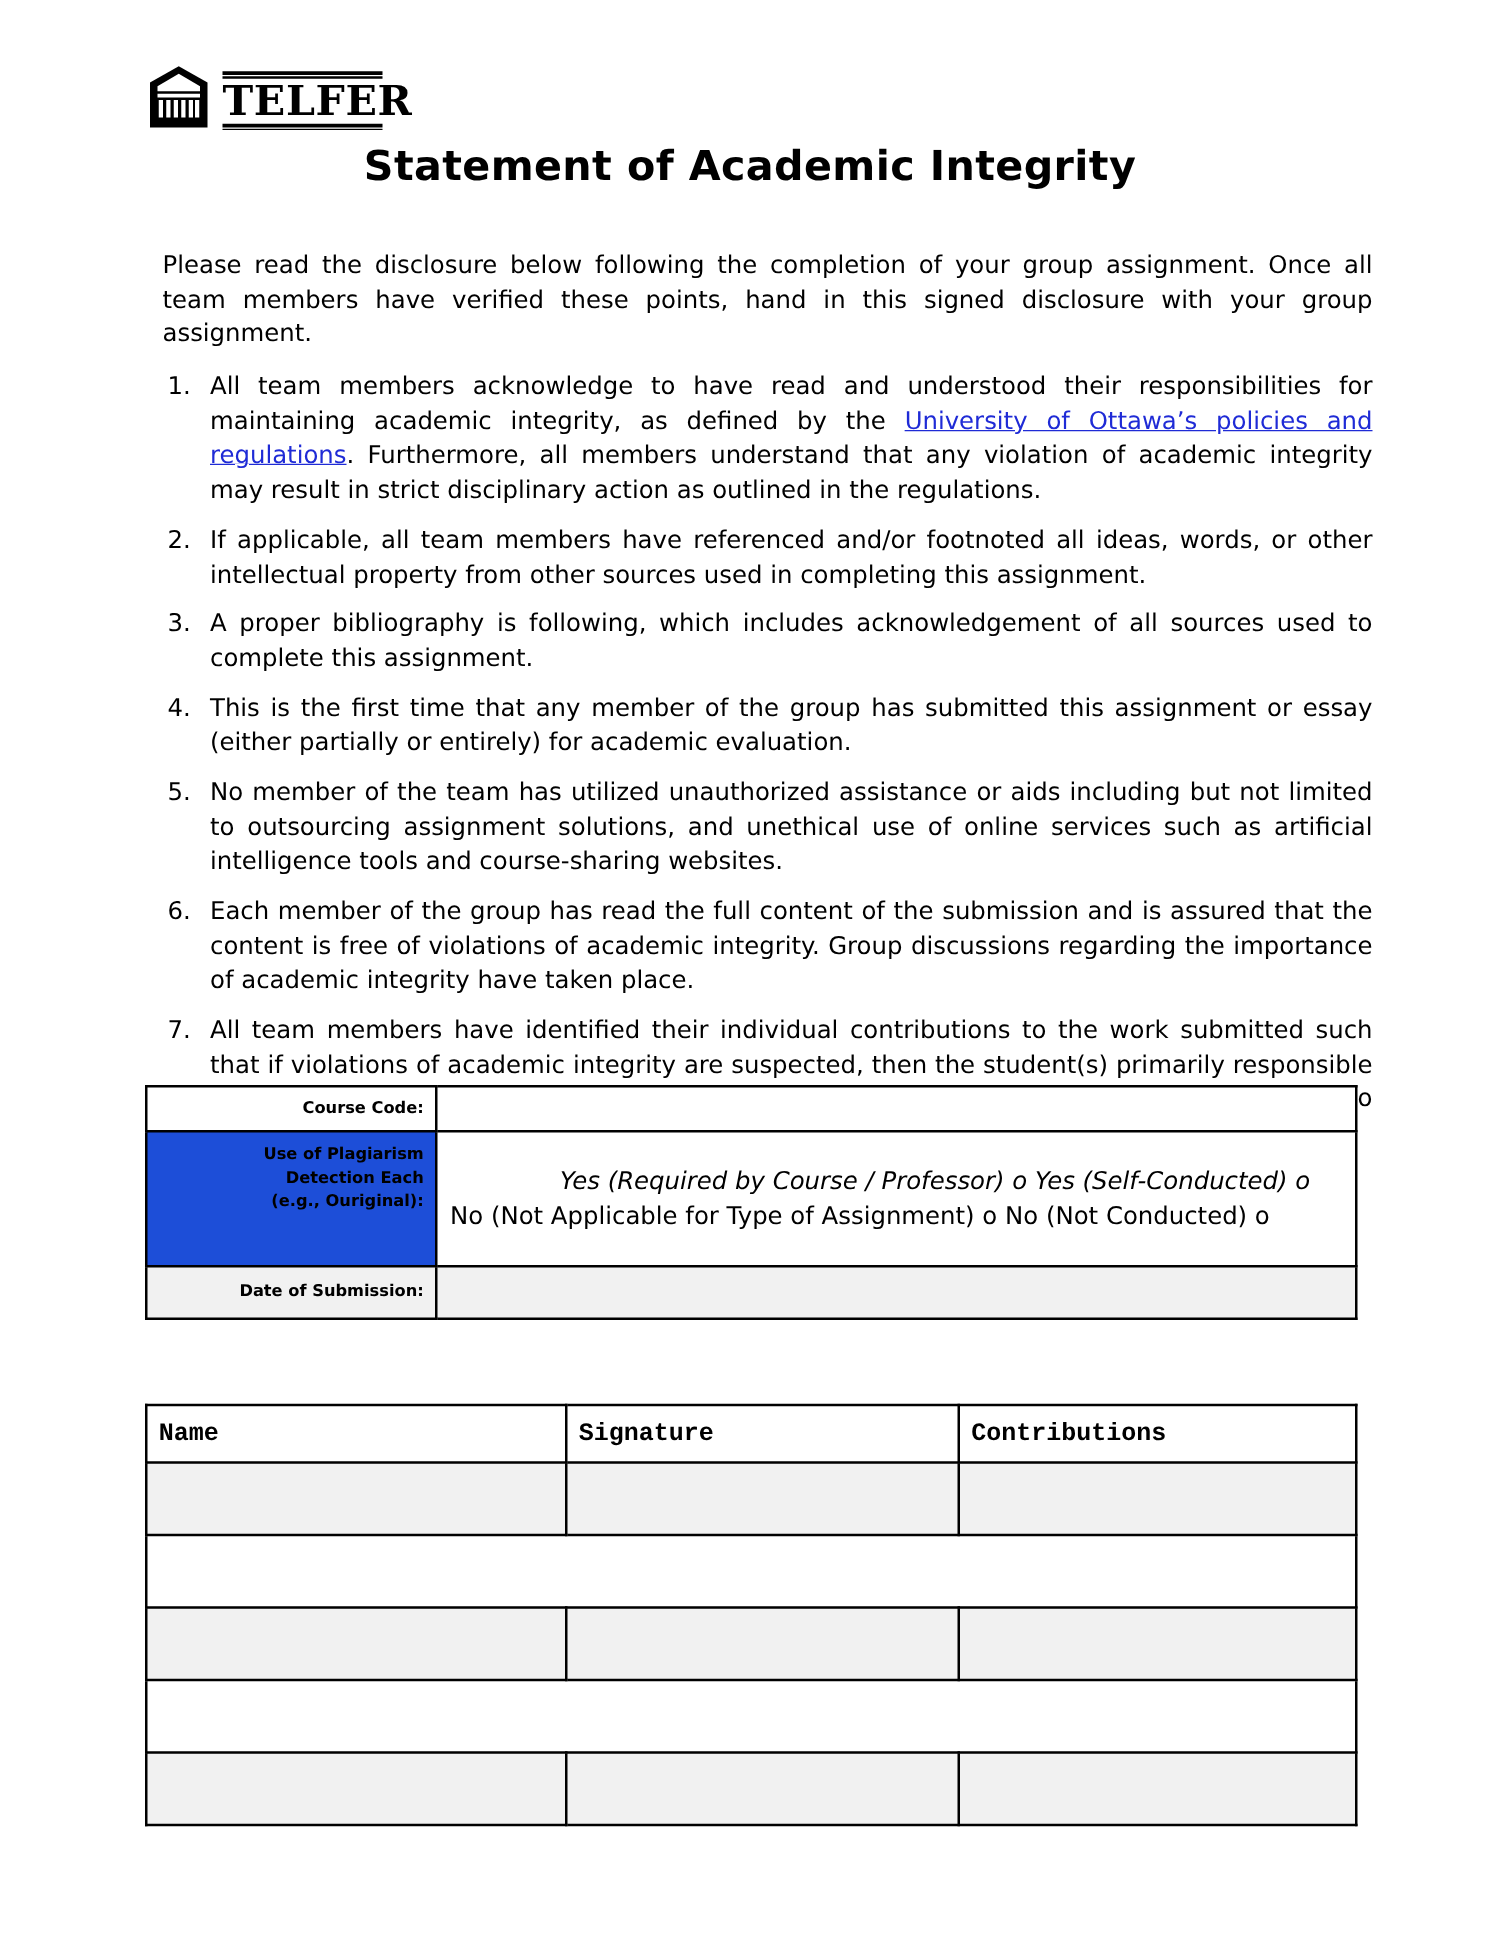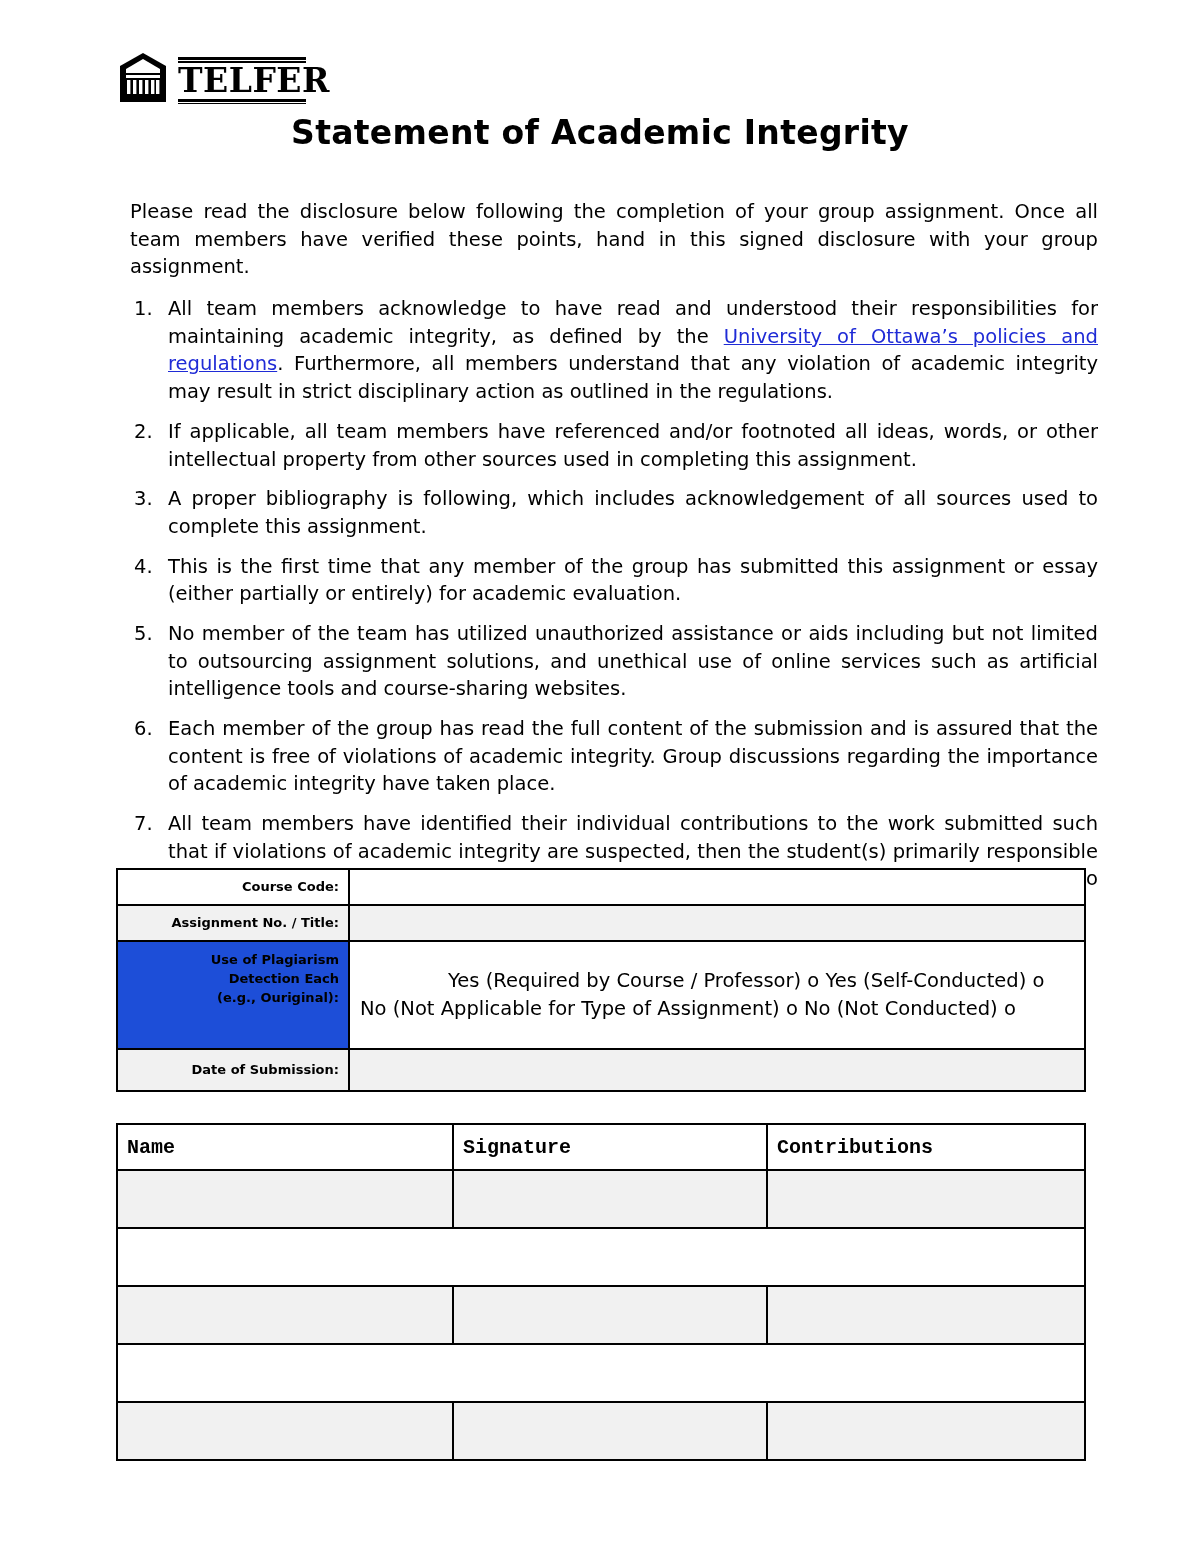--- a/index.html
+++ b/index.html
@@ -186,20 +186,21 @@
   }
   .row-blank { height: 36px; }
   .row-plag  { height: 108px; }
   .row-date  { height: 42px; }
   .plag-line {
     display: block;
   }
   .plag-line-1 {
     display: block;
     text-indent: 88px;
+    font-style: italic;
   }
 
   
   .t2 {
     position: absolute;
     left: 116px;
     top: 1123px;
     font-family: Liberation Mono, monospace;
   }
   .t2 td {
@@ -280,24 +281,20 @@
   <table class="tbl t1">
     <colgroup>
       <col style="width:232px">
       <col style="width:736px">
     </colgroup>
     <tbody>
       <tr class="row-blank">
         <td class="lbl">Course Code:</td>
         <td class="val"></td>
       </tr>
-      <tr class="row-blank shaded">
-        <td class="lbl">Assignment No. / Title:</td>
-        <td class="val"></td>
-      </tr>
       <tr class="row-plag">
         <td class="lbl lbl-plag">
           <div>Use of Plagiarism</div>
           <div>Detection Each</div>
           <div>(e.g., Ouriginal):</div>
         </td>
         <td class="plag">
           <span class="plag-line-1">Yes (Required by Course / Professor)  o            Yes (Self-Conducted)  o</span>
           <span class="plag-line">No (Not Applicable for Type of Assignment)  o            No (Not Conducted)  o</span>
         </td>

